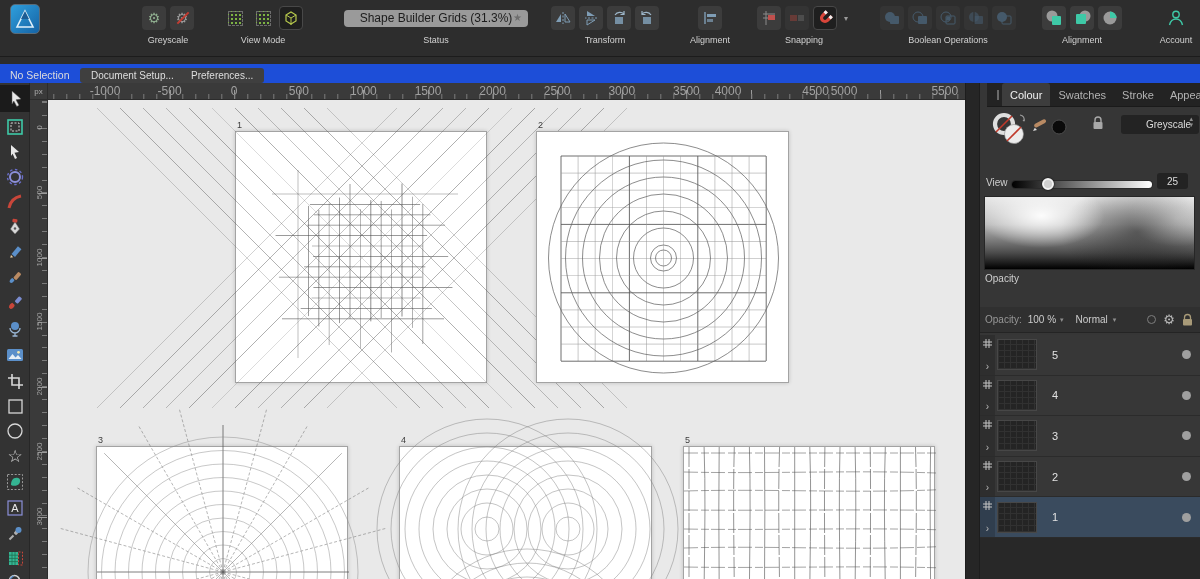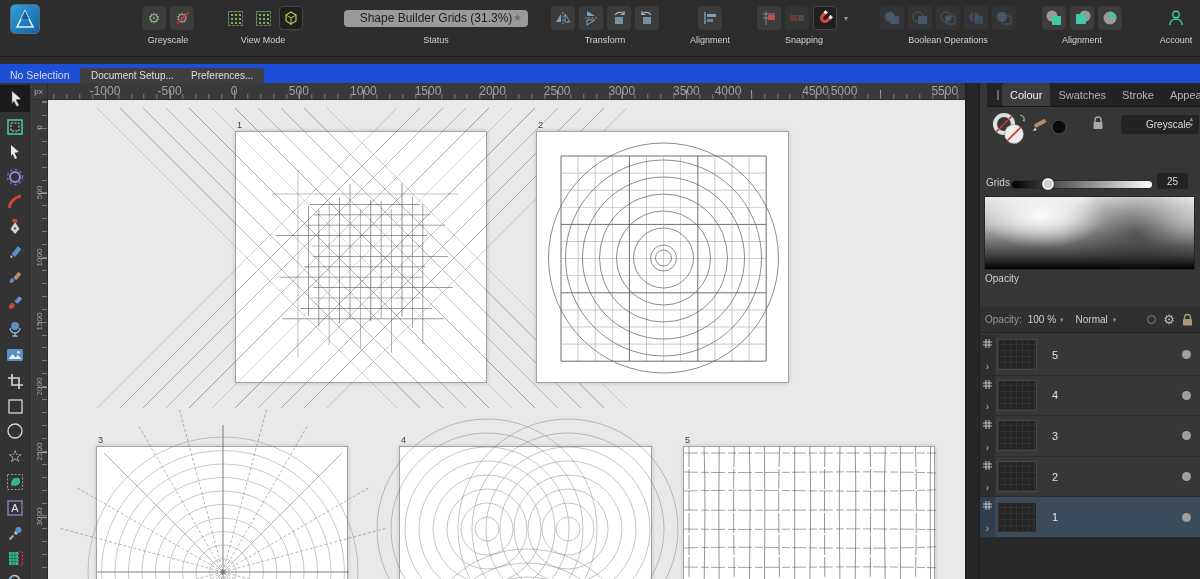--- a/index.html
+++ b/index.html
@@ -711,21 +711,21 @@
         <path d="M3 7V5a3 3 0 0 1 6 0v2" fill="none" stroke="#a8a8a8" stroke-width="1.4"></path>
           <rect x="1.5" y="7" width="9" height="7" rx="1" fill="#a8a8a8"></rect>
       </svg>
       <button class="abs valbox" style="left:141px;top:8px;width:78px;height:19px;justify-content:flex-start;padding-left:25px">
         <span>Greyscale</span>
         <span class="abs" style="right:6px;top:1px;display:flex;flex-direction:column;line-height:.85">
             <span class="minichev">▴</span>
             <span class="minichev">▾</span>
           </span>
       </button>
-      <span class="abs plabel" style="left:6px;top:70px">Grids</span>
+      <span class="abs plabel" style="left:6px;top:70px">View</span>
       <div class="greytrack">
         <div class="greyknob" style="left:30px"></div>
       </div>
       <div class="abs valbox" style="left:177px;top:66px;width:31px;height:16px">25</div>
       <div class="gpicker"></div>
       <span class="abs plabel" style="left:5px;top:166px">Opacity</span>
     </div>
     <div class="abs checker" style="left:6px;top:263px;width:148px;height:9px">
       <div class="opknob" style="left:137px"></div>
     </div>

